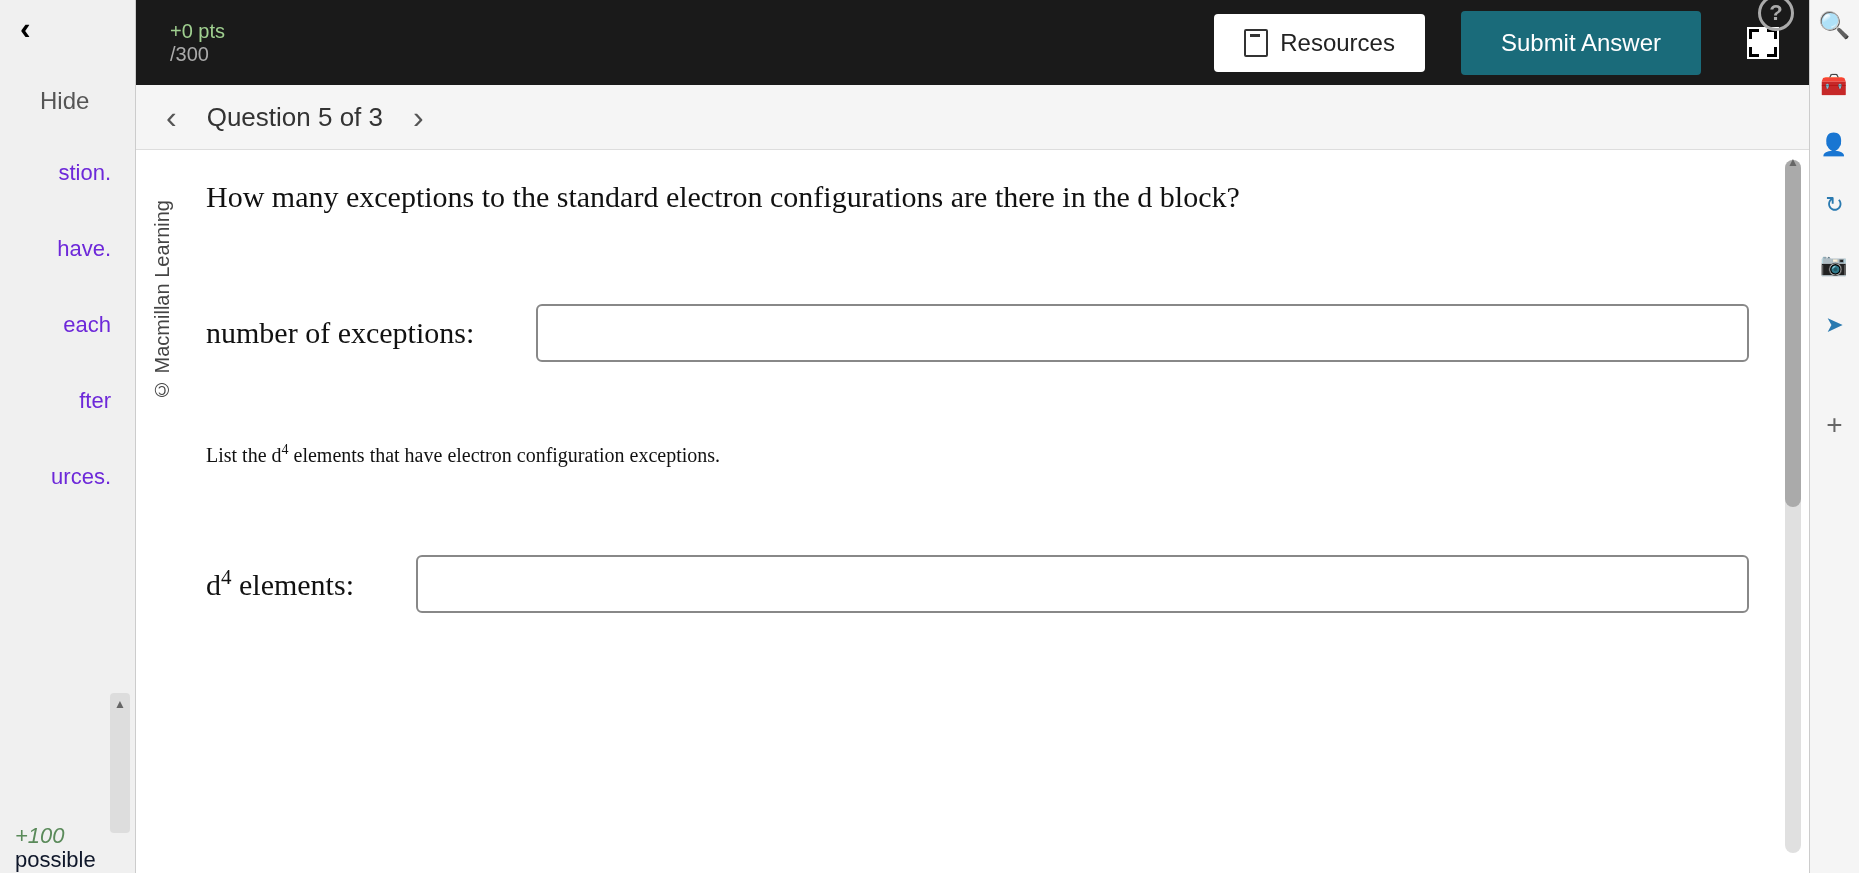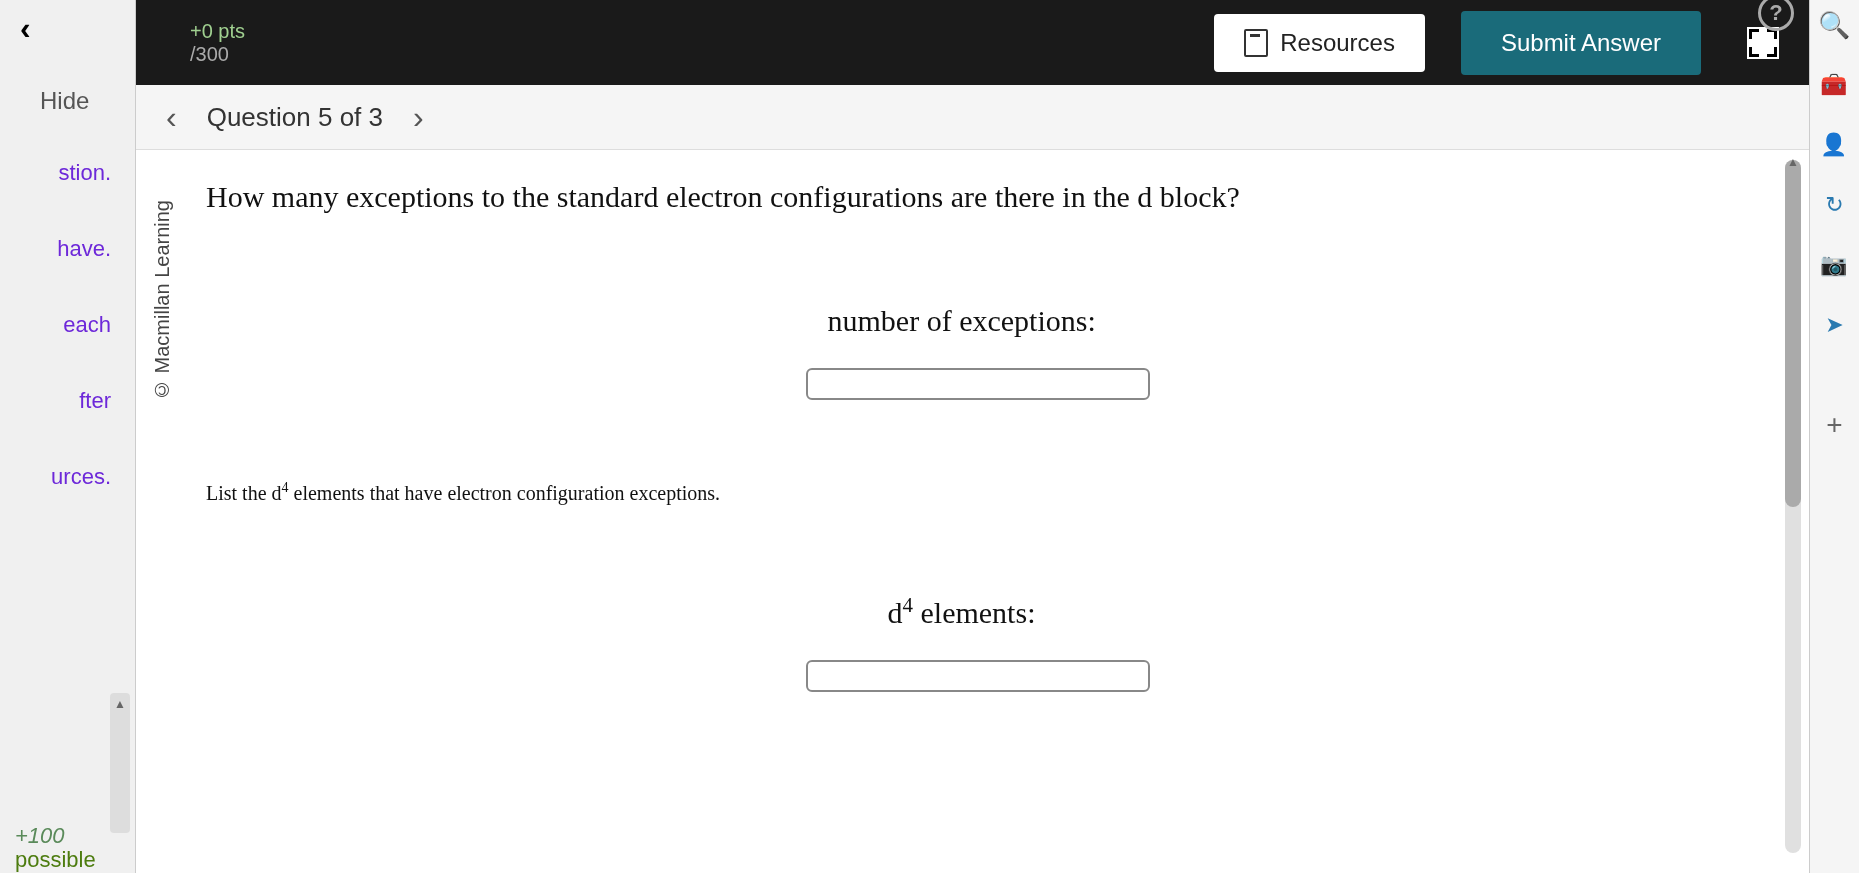--- a/index.html
+++ b/index.html
@@ -73,21 +73,21 @@
       left: 15px;
       bottom: 24px;
       color: #5a8a5a;
       font-style: italic;
       font-size: 22px;
     }
     .possible-label {
       position: absolute;
       left: 15px;
       bottom: 0;
-      color: #4d7c0f;
+      color: #0f172a;
       font-size: 22px;
     }
     
     
     .main {
       flex: 1;
       background: #fff;
       position: relative;
       border-left: 1px solid #ccc;
     }
@@ -100,21 +100,21 @@
       align-items: center;
       padding: 0 30px;
       color: #fff;
       position: relative;
     }
     .pts-info {
       display: flex;
       flex-direction: column;
       color: #ccc;
       font-size: 20px;
-      margin-left: 24px;
+      margin-left: 4px;
     }
     .pts-top {
       color: #a0d090;
     }
     .pts-bottom {
       color: #aaa;
     }
     .top-right {
       margin-left: auto;
       display: flex;
@@ -235,21 +235,20 @@
       color: #111;
       margin-bottom: 90px;
       padding-left: 20px;
     }
     .input-row {
       display: flex;
       align-items: center;
       gap: 30px;
       margin-bottom: 80px;
       padding-left: 20px;
-      flex-direction: column;
     }
     .input-label {
       font-size: 30px;
       color: #111;
       min-width: 300px;
     }
     .answer-input {
       flex: 1;
       height: 58px;
       border: 2px solid #888;

